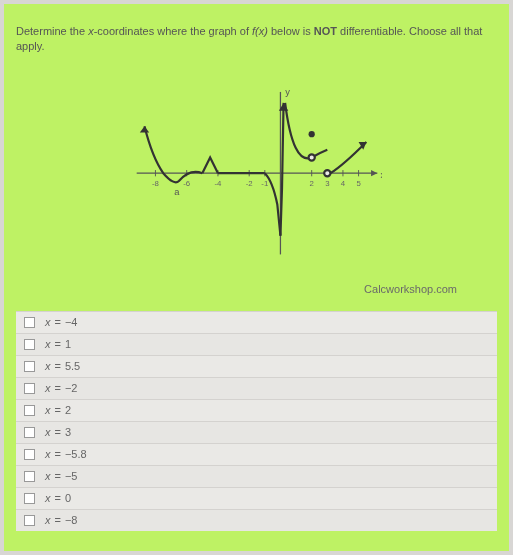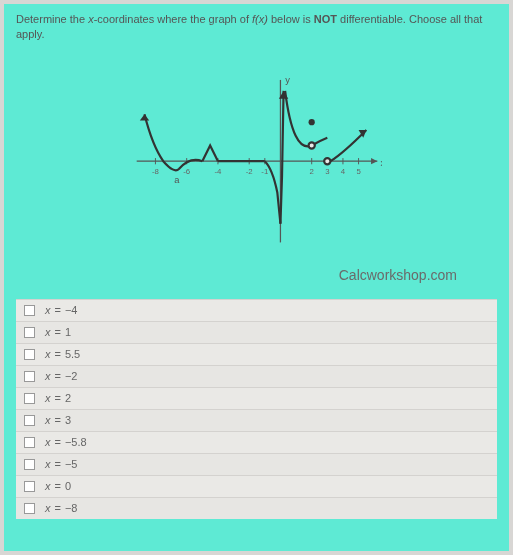--- a/index.html
+++ b/index.html
@@ -4,25 +4,25 @@
   <style>
     * { box-sizing: border-box; margin: 0; padding: 0; }
     body {
       font-family: Arial, Helvetica, sans-serif;
       background: #d8d6d4;
       width: 513px;
       height: 555px;
       overflow: hidden;
     }
     .page {
-      background: #5eead4;
+      background: #bef264;
       margin: 4px;
       width: 505px;
       height: 547px;
-      padding: 8px 12px;
+      padding: 20px 12px;
     }
     .question {
       font-size: 11px;
       color: #555;
       line-height: 1.4;
       margin-bottom: 6px;
     }
     .var { font-style: italic; }
     .not { font-weight: bold; }
     .chart-wrap {
@@ -34,21 +34,21 @@
       align-items: center;
     }
     .chart-svg {
       width: 250px;
       height: 190px;
     }
     .watermark {
       position: absolute;
       right: 40px;
       bottom: 6px;
-      font-size: 14px;
+      font-size: 11px;
       color: #6a6a6a;
     }
     .options {
       margin-top: 10px;
     }
     .option-row {
       display: flex;
       align-items: center;
       background: #e7e6e3;
       border-top: 1px solid #d4d2cf;

